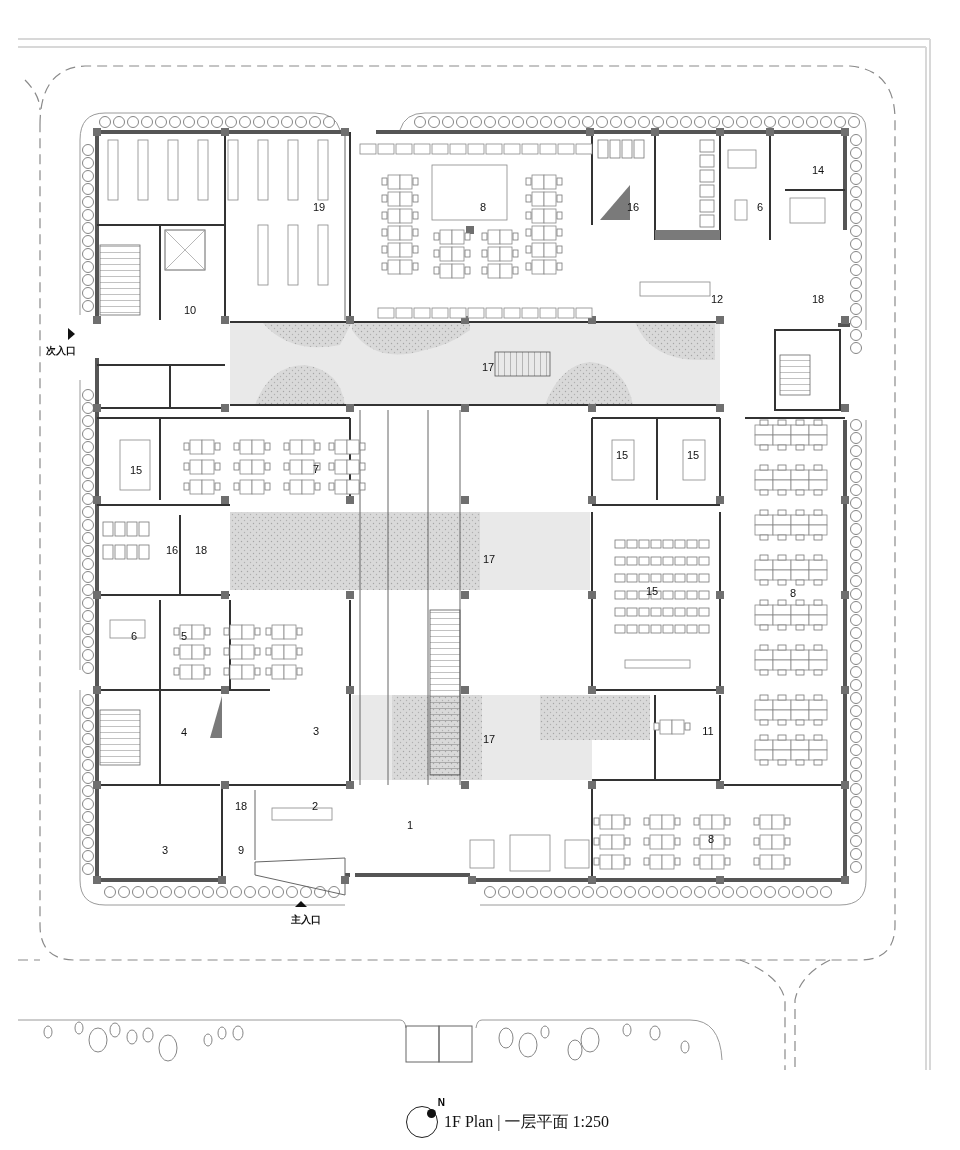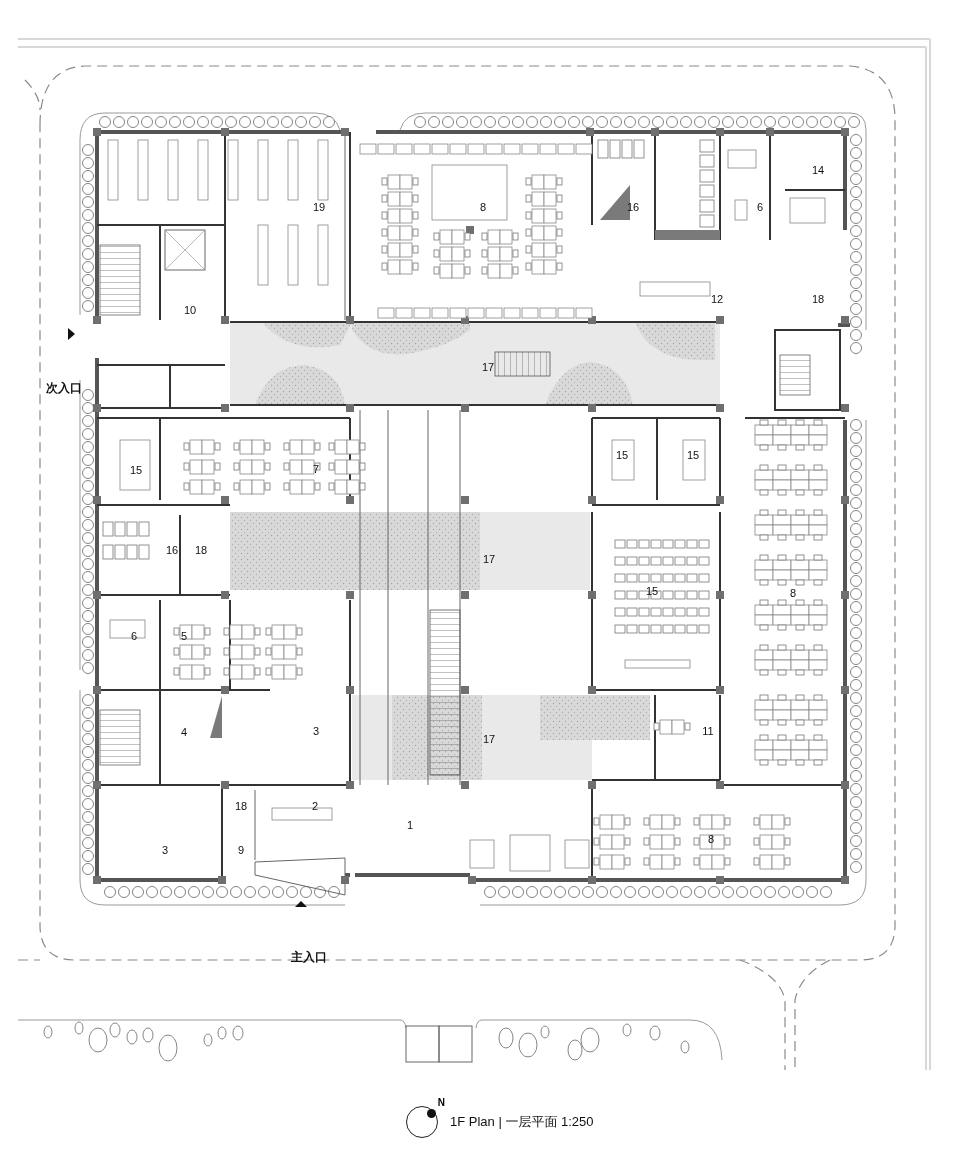--- a/index.html
+++ b/index.html
@@ -18,22 +18,22 @@
   .corridor { fill: #e9e9e9; stroke: none; }
   .hatch { fill: url(#dots); stroke: none; }
   .desk { fill: #fff; stroke: #888; stroke-width: 0.8; }
   .chair { fill: #fff; stroke: #777; stroke-width: 0.8; }
   .room-label { font-size: 11px; fill: #111; text-anchor: middle; dominant-baseline: middle; }
   .dark { fill: #7a7a7a; }
   #caption { position: absolute; left: 406px; top: 1100px; height: 44px; display: flex; align-items: center; }
   #caption .compass { width: 30px; height: 30px; border: 1.3px solid #222; border-radius: 50%; position: relative; }
   #caption .compass .dot { position: absolute; width: 9px; height: 9px; background: #111; border-radius: 50%; top: 2px; right: 1px; }
   #caption .compass .n { position: absolute; top: -10px; right: -8px; font-size: 10px; font-weight: bold; }
-  #caption .text { font-size: 13px; margin-left: 12px; color: #111; }
-  .overlay-label { position: absolute; font-size: 12px; color: #111; margin-top: 36px; }
+  #caption .text { font-size: 16px; margin-left: 6px; color: #111; font-family: Liberation Serif, serif; }
+  .overlay-label { position: absolute; font-size: 10px; color: #111; }
 </style>
 </head>
 <body>
 
 <svg id="plan" width="960" height="1100" viewBox="0 0 960 1100" xmlns="http://www.w3.org/2000/svg">
   <defs>
     <pattern id="dots" width="6" height="6" patternUnits="userSpaceOnUse">
       <rect width="6" height="6" fill="#d9d9d9"></rect>
       <circle cx="1.5" cy="1.5" r="0.7" fill="#a5a5a5"></circle>
       <circle cx="4.5" cy="4.5" r="0.7" fill="#b0b0b0"></circle>

